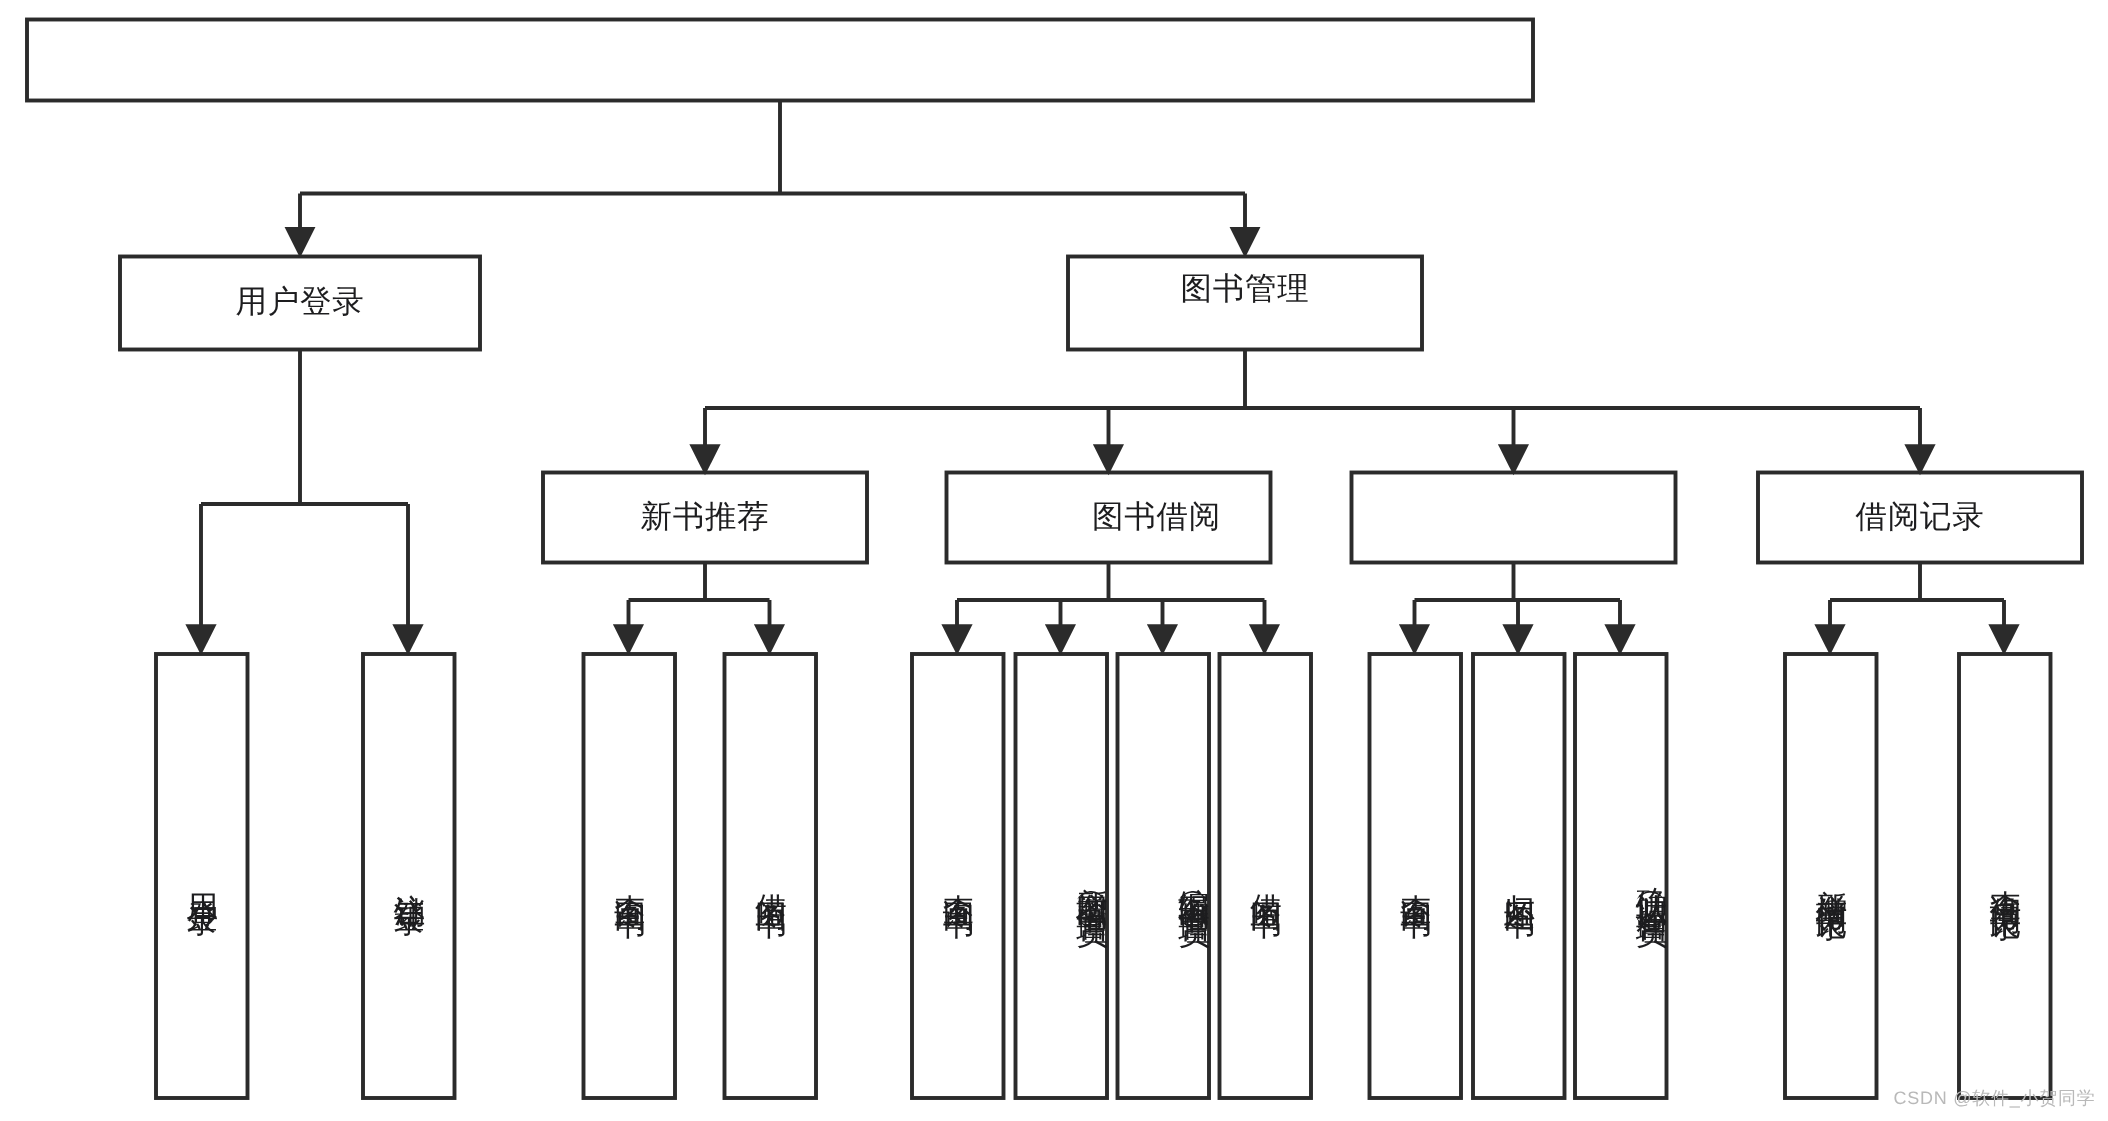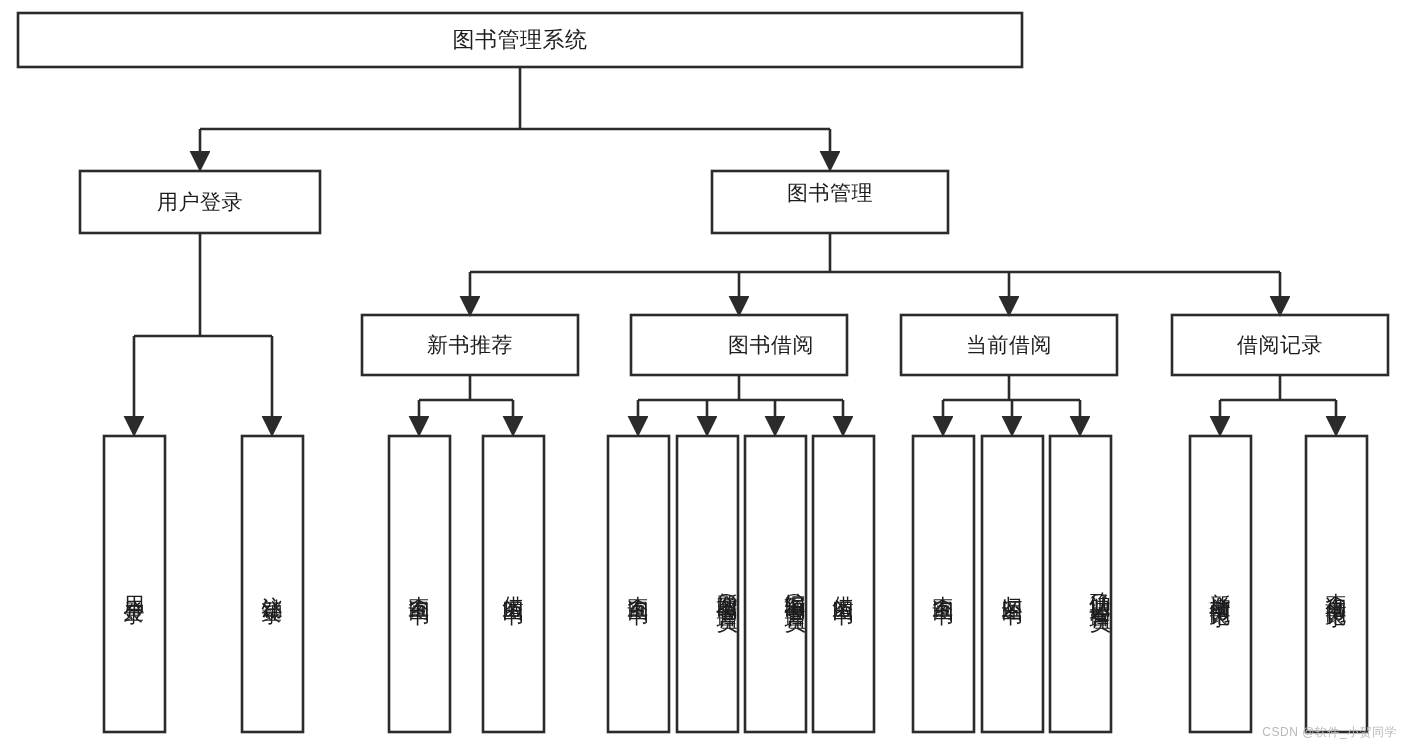--- a/index.html
+++ b/index.html
@@ -151,28 +151,26 @@
     <path class="conn" d="M943,400 L943,420" marker-end="url(#arrow)"></path>
     <path class="conn" d="M1012,400 L1012,420" marker-end="url(#arrow)"></path>
     <path class="conn" d="M1080,400 L1080,420" marker-end="url(#arrow)"></path>
 
     <path class="conn" d="M1280,375 L1280,400"></path>
     <path class="conn" d="M1220,400 L1336,400"></path>
     <path class="conn" d="M1220,400 L1220,420" marker-end="url(#arrow)"></path>
     <path class="conn" d="M1336,400 L1336,420" marker-end="url(#arrow)"></path>
   </svg>
 
-  <div class="node-label label-root" style="left:18px; top:13px; width:1004px; height:54px;">图书管理系统</div>
 
   <div class="node-label label-h" style="left:80px; top:171px; width:240px; height:62px;">用户登录</div>
   <div class="node-label label-h" style="left:712px; top:171px; width:236px; height:44px;">图书管理</div>
 
   <div class="node-label label-h" style="left:362px; top:315px; width:216px; height:60px;">新书推荐</div>
   <div class="node-label label-h" style="left:631px; top:315px; width:240px; height:60px;padding-left:40px;">图书借阅</div>
-  <div class="node-label label-h" style="left:901px; top:315px; width:216px; height:60px;">当前借阅</div>
   <div class="node-label label-h" style="left:1172px; top:315px; width:216px; height:60px;border-radius:28px;">借阅记录</div>
 
   <div class="node-label label-v" style="left:104px; top:436px; width:61px; height:296px;">用户登录</div>
   <div class="node-label label-v" style="left:242px; top:436px; width:61px; height:296px;">注销登录</div>
 
   <div class="node-label label-v" style="left:389px; top:436px; width:61px; height:296px;">查询图书</div>
   <div class="node-label label-v" style="left:483px; top:436px; width:61px; height:296px;">借阅图书</div>
 
   <div class="node-label label-v" style="left:608px; top:436px; width:61px; height:296px;">查询图书</div>
   <div class="node-label label-v" style="left:677px; top:436px; width:61px; height:296px; align-items:flex-start; padding-top:8px;">新增图书（管理员）</div>

